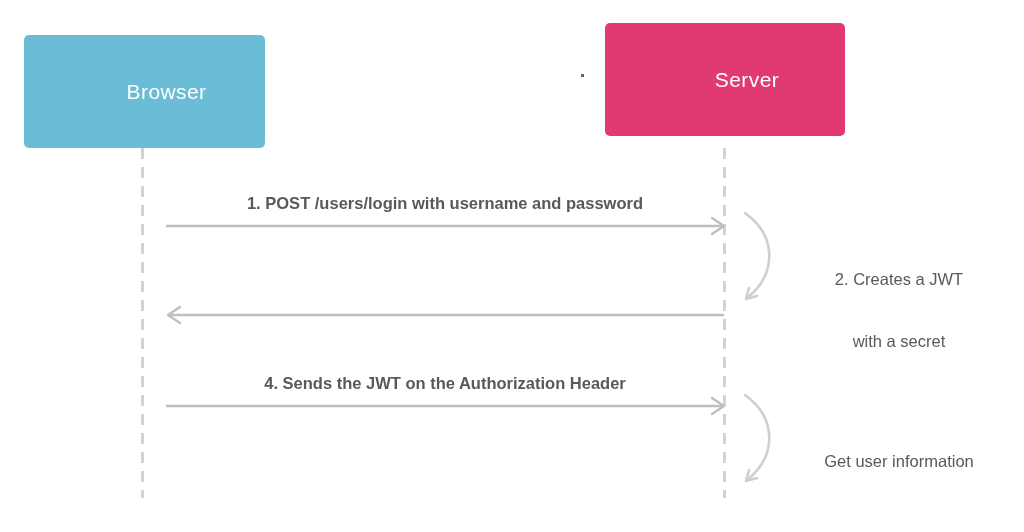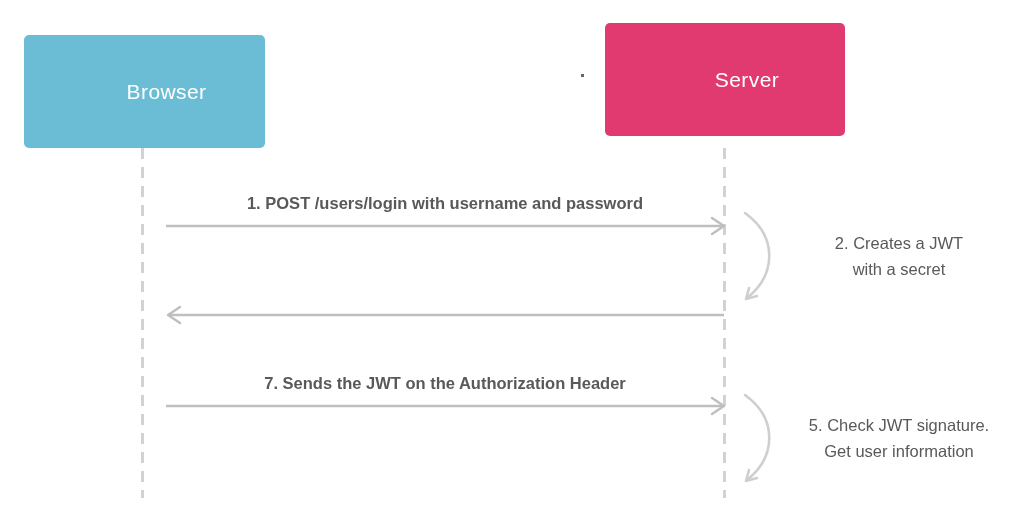--- a/index.html
+++ b/index.html
@@ -116,21 +116,21 @@
     position: absolute;
     left: 46px;
     top: 22px;
     width: 232px;
     text-align: center;
     color: #58595B;
     font-size: 16.5px;
     line-height: 26px;
     font-family: "Liberation Sans", sans-serif;
   }
-  .selfcall-text .line { display: block; white-space: nowrap; }
+  .selfcall-text .line { display: block; white-space: nowrap; margin-top: 36px; }
 
   #selfcall-2 { left: 737px; top: 208px; width: 280px; height: 100px; }
   #selfcall-5 { left: 737px; top: 390px; width: 284px; height: 100px; }
 
   
   #artifact-dot {
     position: absolute;
     left: 581px;
     top: 74px;
     width: 3px;
@@ -177,32 +177,31 @@
   </div>
 
   <div class="message-row" style="top:281px">
     <svg class="arrow-svg" viewBox="0 0 580 24">
       <line x1="10" y1="12" x2="566" y2="12" stroke="#BFBFBF" stroke-width="2.4"></line>
       <polyline points="22,4 10,12 22,20" fill="none" stroke="#BFBFBF" stroke-width="2.4" stroke-linecap="round" stroke-linejoin="round"></polyline>
     </svg>
   </div>
 
   <div class="message-row" style="top:372px">
-    <div class="message-label">7. Sends the JWT on the Authorization Header</div>
+    <div class="message-label">4. Sends the JWT on the Authorization Header</div>
     <svg class="arrow-svg" viewBox="0 0 580 24">
       <line x1="8" y1="12" x2="566" y2="12" stroke="#BFBFBF" stroke-width="2.4"></line>
       <polyline points="554,4 566,12 554,20" fill="none" stroke="#BFBFBF" stroke-width="2.4" stroke-linecap="round" stroke-linejoin="round"></polyline>
     </svg>
   </div>
 
   <div class="selfcall" id="selfcall-5">
     <svg class="selfcall-curve" viewBox="0 0 46 100">
       <path d="M 8,5 C 40,28 40,66 10,90" fill="none" stroke="#CFCFCF" stroke-width="2.6" stroke-linecap="round"></path>
       <polyline points="20,88 9,91 12,80" fill="none" stroke="#CFCFCF" stroke-width="2.6" stroke-linecap="round" stroke-linejoin="round"></polyline>
     </svg>
     <div class="selfcall-text">
-      <span class="line">5. Check JWT signature.</span>
       <span class="line">Get user information</span>
     </div>
   </div>
 
 
 </div>
 
 </body></html>

